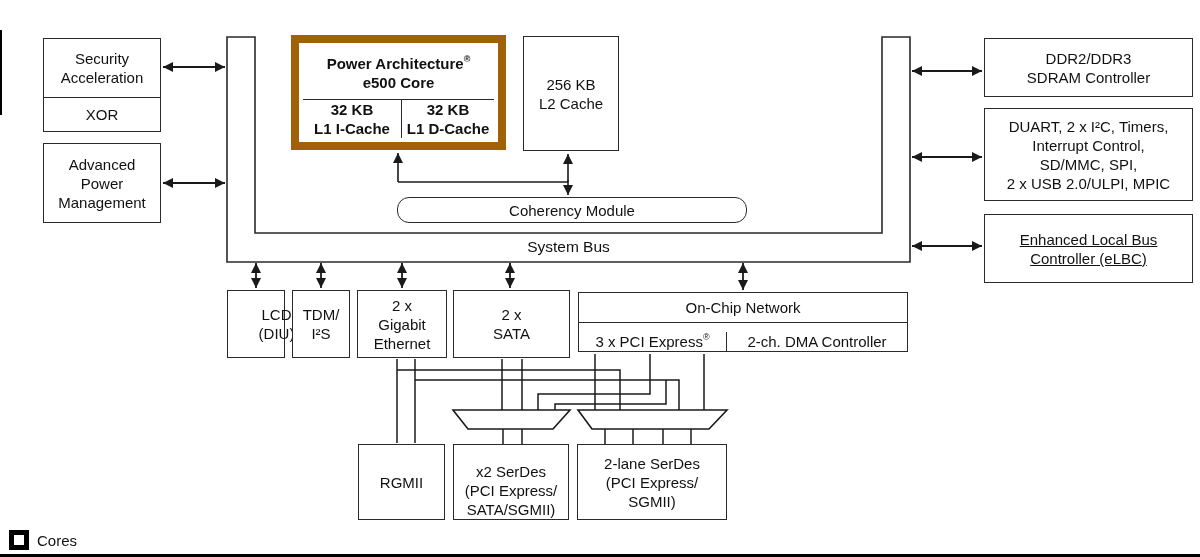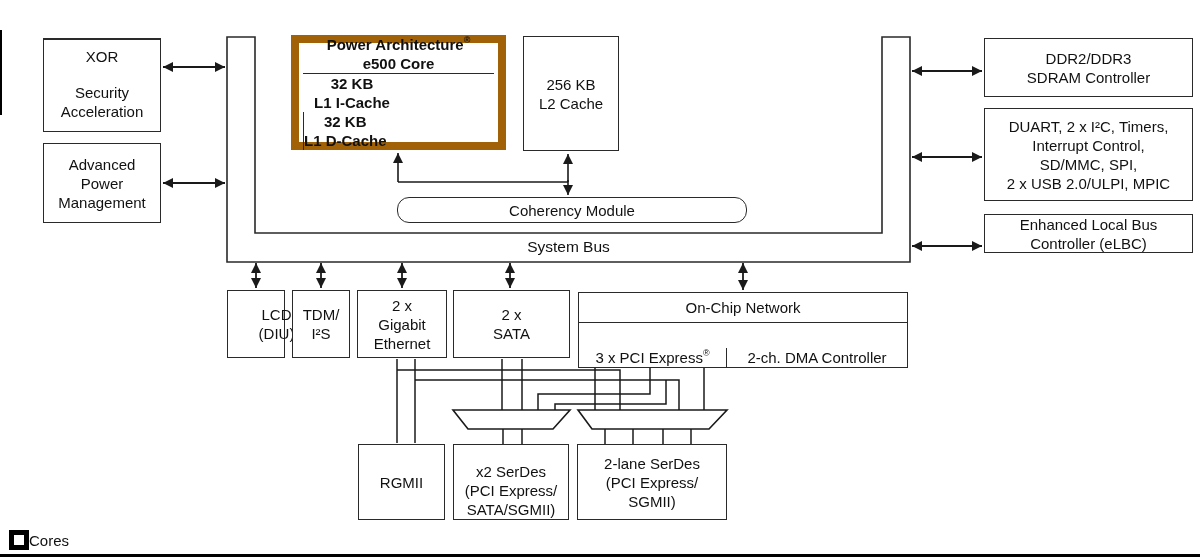--- a/index.html
+++ b/index.html
@@ -11,39 +11,39 @@
   .layer{position:absolute;left:0;top:0;}
   .box{
     position:absolute;border:1.5px solid #2a2a2a;background:#fff;
     display:flex;flex-direction:column;align-items:center;justify-content:center;
     text-align:center;font-size:15px;line-height:19px;z-index:2;
   }
   .box .ln{white-space:nowrap;}
   .thick{border:8px solid #a16207;padding:4px;font-weight:bold;}
   .cell{display:flex;flex-direction:column;align-items:center;justify-content:center;text-align:center;width:100%;}
   .core-title{height:57px;border-bottom:1.5px solid #2a2a2a;}
-  .core-row{flex:1;display:flex;flex-direction:column;width:100%;align-items:flex-start;}
+  .core-row{flex:1;display:flex;flex-direction:row;width:100%;align-items:flex-start;}
   .core-row .cache{display:flex;flex-direction:column;align-items:center;justify-content:center;}
   .icache{width:98px;}
   .dcache{flex:1;border-left:1.5px solid #2a2a2a;}
   .split-top{height:57.5px;}
   .split-bottom{flex:1;border-top:1.5px solid #2a2a2a;}
   .ocn-head{height:29.5px;border-bottom:1.5px solid #2a2a2a;}
   .ocn-row{flex:1;display:flex;flex-direction:row;width:100%;align-items:flex-end;}
   .ocn-row .cell{justify-content:center;}
   .ocn-pci{width:147px;}
   .ocn-dma{flex:1;border-left:1.5px solid #2a2a2a;}
   .bus-label{
     position:absolute;left:255px;top:235px;width:627px;height:24px;z-index:2;
     display:flex;align-items:center;justify-content:center;font-size:15.5px;
   }
   sup.reg{font-size:9px;position:relative;top:-1px;line-height:0;}
   .legend{position:absolute;left:9px;top:530px;z-index:2;display:flex;align-items:center;}
   .legend-swatch{width:20px;height:20px;border:5px solid #000;background:#fff;}
-  .legend-label{font-size:15px;}
+  .legend-label{margin-left:8px;font-size:15px;}
   .edge{position:absolute;background:#000;z-index:3;}
 </style>
 </head>
 <body>
 
 <div class="canvas">
 
   <svg class="layer" width="1200" height="557" viewBox="0 0 1200 557">
     <defs>
       <marker id="ah" viewBox="0 0 10 10" refX="10" refY="5" markerWidth="10" markerHeight="10" orient="auto-start-reverse" markerUnits="userSpaceOnUse">
@@ -89,26 +89,26 @@
 
     <path d="M503,429 V444" fill="none" stroke="#1a1a1a" stroke-width="1.5"></path>
     <path d="M522,429 V444" fill="none" stroke="#1a1a1a" stroke-width="1.5"></path>
     <path d="M605,429 V444" fill="none" stroke="#1a1a1a" stroke-width="1.5"></path>
     <path d="M633,429 V444" fill="none" stroke="#1a1a1a" stroke-width="1.5"></path>
     <path d="M663,429 V444" fill="none" stroke="#1a1a1a" stroke-width="1.5"></path>
     <path d="M691,429 V444" fill="none" stroke="#1a1a1a" stroke-width="1.5"></path>
   </svg>
 
   <div class="box" style="left:43px;top:38px;width:118px;height:94px;padding:0;">
-    <div class="cell split-bottom">
-      <div class="ln">XOR</div>
-    </div>
     <div class="cell split-top">
       <div class="ln">Security</div>
       <div class="ln">Acceleration</div>
+    </div>
+    <div class="cell split-bottom">
+      <div class="ln">XOR</div>
     </div>
   </div>
 
   <div class="box" style="left:43px;top:143px;width:118px;height:80px;">
     <div class="ln">Advanced</div>
     <div class="ln">Power</div>
     <div class="ln">Management</div>
   </div>
 
   <div class="box thick" style="left:291px;top:35px;width:215px;height:115px;">
@@ -146,21 +146,21 @@
     <div class="ln">SDRAM Controller</div>
   </div>
 
   <div class="box" style="left:984px;top:108px;width:209px;height:93px;">
     <div class="ln">DUART, 2 x I²C, Timers,</div>
     <div class="ln">Interrupt Control,</div>
     <div class="ln">SD/MMC, SPI,</div>
     <div class="ln">2 x USB 2.0/ULPI, MPIC</div>
   </div>
 
-  <div class="box" style="left:984px;top:214px;width:209px;height:39px;">
+  <div class="box" style="left:984px;top:214px;width:209px;height:69px;text-decoration:underline;">
     <div class="ln">Enhanced Local Bus</div>
     <div class="ln">Controller (eLBC)</div>
   </div>
 
   <div class="box" style="left:227px;top:290px;width:58px;height:68px;padding-left:41px;">
     <div class="ln">LCD</div>
     <div class="ln">(DIU)</div>
   </div>
 
   <div class="box" style="left:292px;top:290px;width:58px;height:68px;">
@@ -172,21 +172,21 @@
     <div class="ln">2 x</div>
     <div class="ln">Gigabit</div>
     <div class="ln">Ethernet</div>
   </div>
 
   <div class="box" style="left:453px;top:290px;width:117px;height:68px;">
     <div class="ln">2 x</div>
     <div class="ln">SATA</div>
   </div>
 
-  <div class="box" style="left:578px;top:292px;width:330px;height:76px;padding:0;">
+  <div class="box" style="left:578px;top:292px;width:330px;height:60px;padding:0;">
     <div class="cell ocn-head">
       <div class="ln">On-Chip Network</div>
     </div>
     <div class="ocn-row">
       <div class="cell ocn-pci">
         <div class="ln"><span>3 x PCI Express</span><sup class="reg">®</sup></div>
       </div>
       <div class="cell ocn-dma">
         <div class="ln">2-ch. DMA Controller</div>
       </div>

